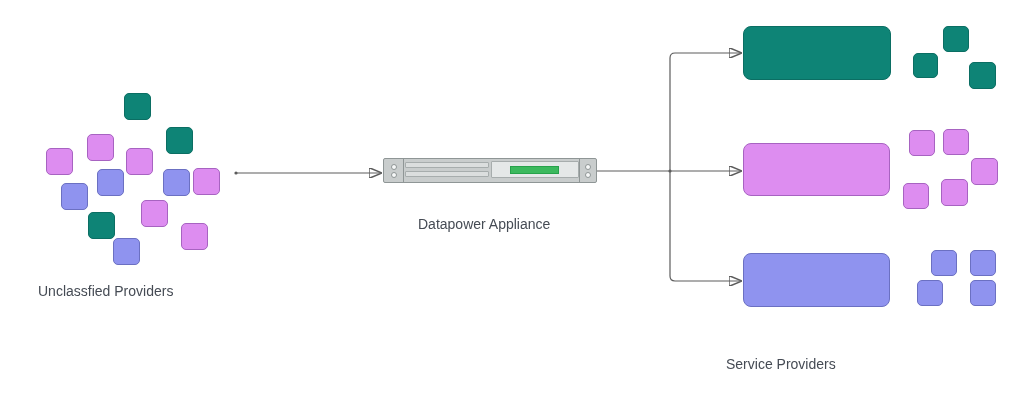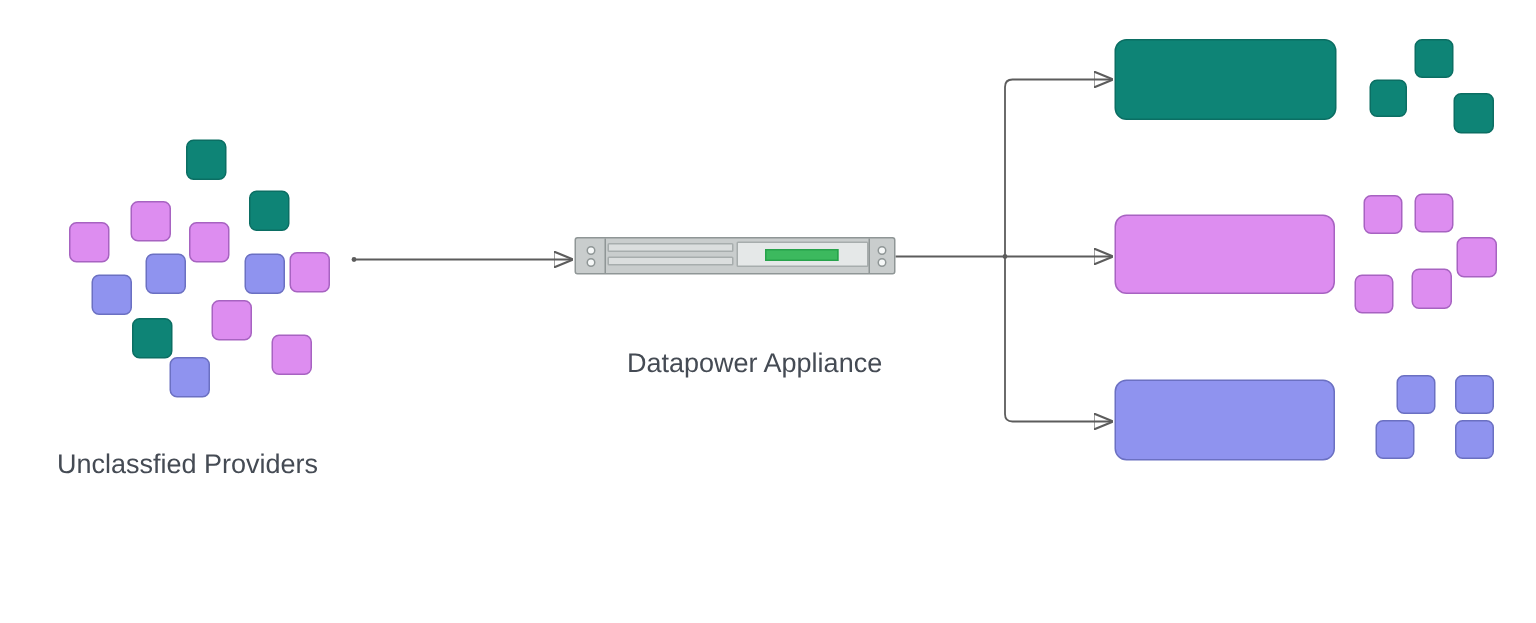--- a/index.html
+++ b/index.html
@@ -17,23 +17,22 @@
   }
   .connectors{position:absolute; left:0; top:0;}
   .connectors path{fill:none; stroke:var(--line); stroke-width:1.2;}
   .square{
     position:absolute; border:1px solid; border-radius:5px; box-sizing:border-box;
   }
   .provider-rect{
     position:absolute; border:1px solid; border-radius:8px; box-sizing:border-box;
   }
   .diagram-label{
-    position:absolute; color:var(--text); font-size:18px; line-height:1.2;
+    position:absolute; color:var(--text); font-size:14px; line-height:1.2;
     white-space:nowrap;
-    margin-top:16px;
   }
   
   .appliance{
     position:absolute; left:383px; top:158px; width:214px; height:25px;
     background:var(--app-body); border:1px solid var(--app-border);
     border-radius:2px; box-sizing:border-box;
   }
   .app-cap{
     position:absolute; top:0; bottom:0; width:20px;
     display:flex; flex-direction:column; align-items:center; justify-content:center; gap:2px;
@@ -127,14 +126,15 @@
       <div class="square" style="left: 971px; top: 158px; width: 27px; height: 27px; background: rgb(221, 141, 240); border-color: rgb(167, 99, 193);"></div>
       <div class="square" style="left: 903px; top: 183px; width: 26px; height: 26px; background: rgb(221, 141, 240); border-color: rgb(167, 99, 193);"></div>
       <div class="square" style="left: 941px; top: 179px; width: 27px; height: 27px; background: rgb(221, 141, 240); border-color: rgb(167, 99, 193);"></div>
       <div class="provider-rect" style="left: 743px; top: 253px; width: 147px; height: 54px; background: rgb(143, 147, 239); border-color: rgb(107, 112, 194);"></div>
       <div class="square" style="left: 931px; top: 250px; width: 26px; height: 26px; background: rgb(143, 147, 239); border-color: rgb(107, 112, 194);"></div>
       <div class="square" style="left: 970px; top: 250px; width: 26px; height: 26px; background: rgb(143, 147, 239); border-color: rgb(107, 112, 194);"></div>
       <div class="square" style="left: 917px; top: 280px; width: 26px; height: 26px; background: rgb(143, 147, 239); border-color: rgb(107, 112, 194);"></div>
       <div class="square" style="left: 970px; top: 280px; width: 26px; height: 26px; background: rgb(143, 147, 239); border-color: rgb(107, 112, 194);"></div>
     </div>
 
+  <div class="diagram-label" style="left:726px; top:356px;">Service Providers</div>
 
 </div>
 
 </body></html>

